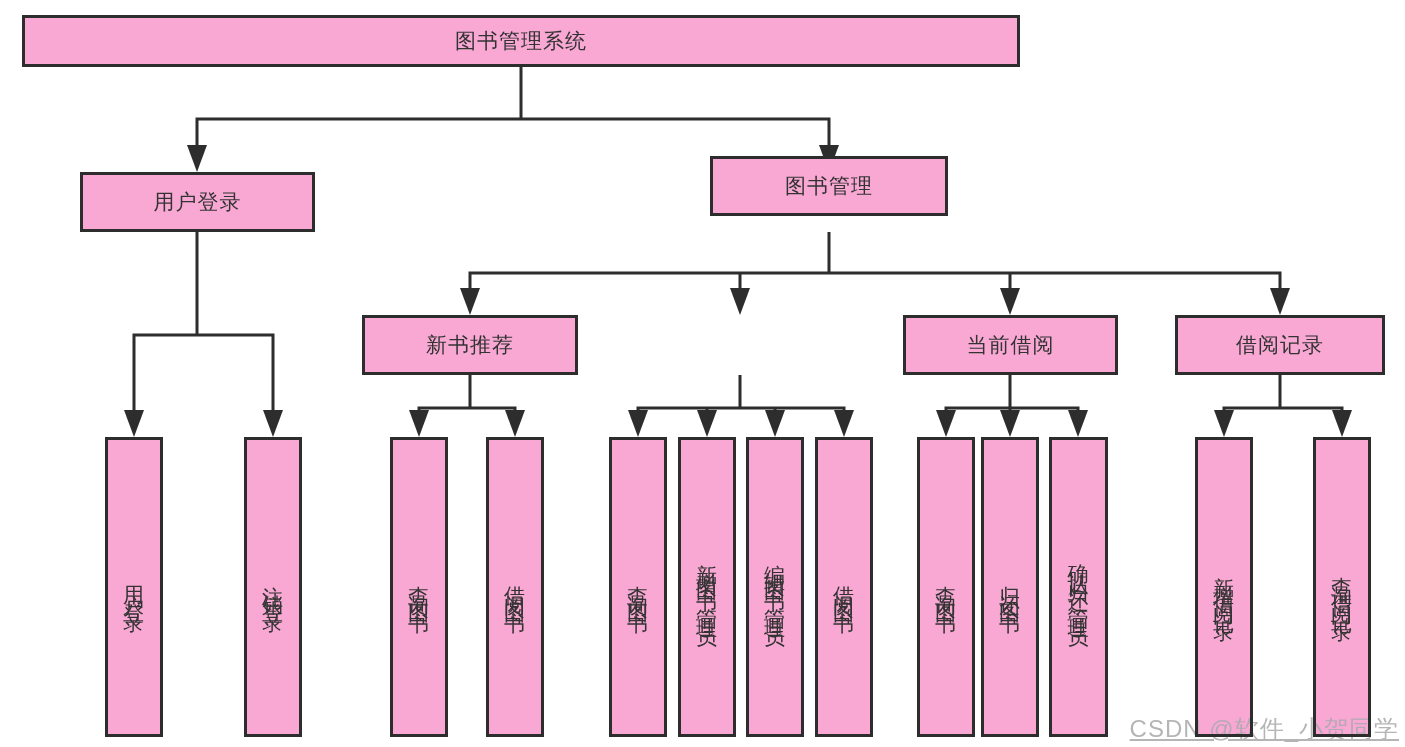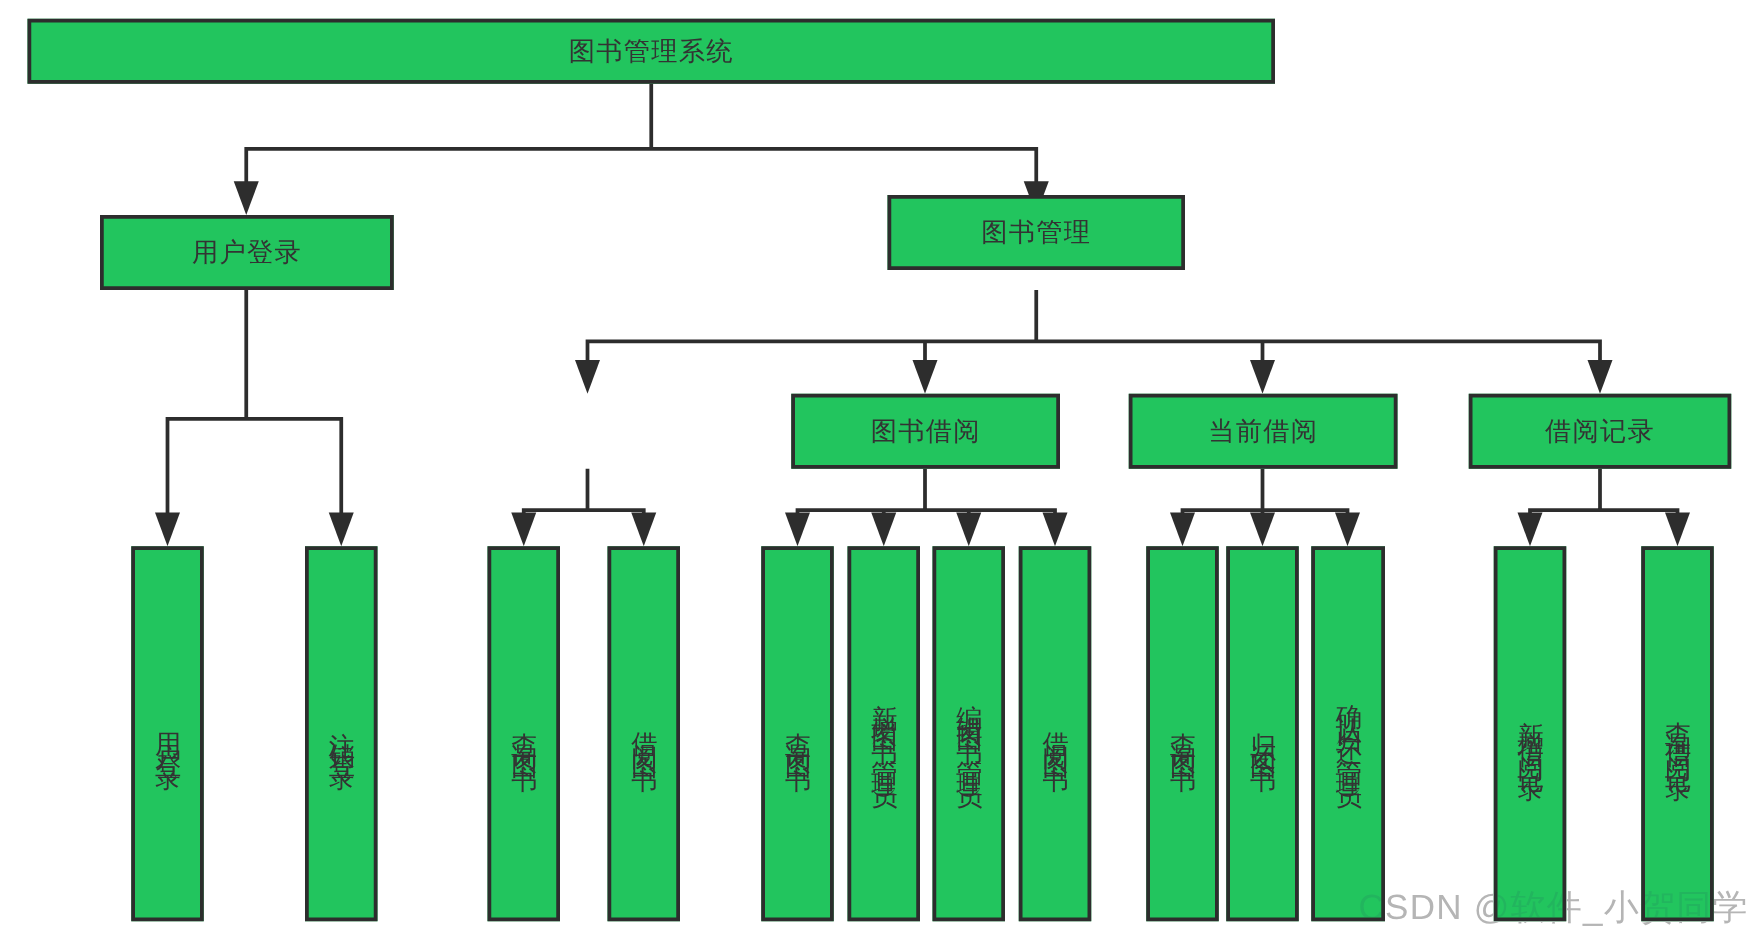--- a/index.html
+++ b/index.html
@@ -3,40 +3,41 @@
 <meta charset="utf-8">
 <style>
   html,body{margin:0;padding:0;background:#ffffff;}
   body{font-family:"Liberation Sans","DejaVu Sans",sans-serif;}
   .canvas{
     position:relative;width:1405px;height:747px;background:var(--bg,#fff);
     overflow:hidden;color:var(--text,#333);
   }
   svg.connectors{position:absolute;left:0;top:0;z-index:1;}
   .node{
-    position:absolute;z-index:2;background:#22c55e;
+    position:absolute;z-index:2;background:#f9a8d4;
     border:3px solid var(--line,#2d2d2d);
     box-sizing:border-box;
     display:flex;align-items:center;justify-content:center;
     color:var(--text,#333);
   }
   .node.h span{font-size:21px;letter-spacing:1px;white-space:nowrap;}
   .node.root span{font-size:21px;letter-spacing:1px;}
   .node.leaf span{
     writing-mode:vertical-rl;
     text-orientation:upright;
     font-size:21px;
     letter-spacing:9px;
     line-height:1;
   }
   .watermark{
     position:absolute;right:6px;bottom:2px;z-index:3;
-    font-size:28px;color:var(--wm,#b5b5b5);
+    font-size:24px;color:var(--wm,#b5b5b5);
     letter-spacing:1px;white-space:nowrap;
     mix-blend-mode:darken;
+    text-decoration:underline;
   }
 </style>
 </head>
 <body>
 
 <div class="canvas" style="--line: #2d2d2d; --text: #333333; --wm: #b5b5b5; --bg: #ffffff;">
 
   <svg class="connectors" width="1405" height="747" viewBox="0 0 1405 747" aria-hidden="true">
     <g stroke="#2d2d2d" stroke-width="3" fill="none">
 
@@ -84,22 +85,22 @@
     <span>图书管理系统</span>
   </div>
 
   <div class="node h" style="left:80px;top:172px;width:235px;height:60px">
     <span>用户登录</span>
   </div>
   <div class="node h" style="left:710px;top:156px;width:238px;height:60px">
     <span>图书管理</span>
   </div>
 
-  <div class="node h" style="left:633px;top:315px;width:215px;height:60px">
-    <span>图书借阅</span>
+  <div class="node h" style="left:362px;top:315px;width:216px;height:60px">
+    <span>新书推荐</span>
   </div>
   <div class="node h" style="left:1175px;top:315px;width:210px;height:60px">
     <span>借阅记录</span>
   </div>
   <div class="node h" style="left:903px;top:315px;width:215px;height:60px">
     <span>当前借阅</span>
   </div>
 
   <div class="node leaf" style="left:105px;top:437px;width:58px;height:300px">
     <span>用户登录</span>

